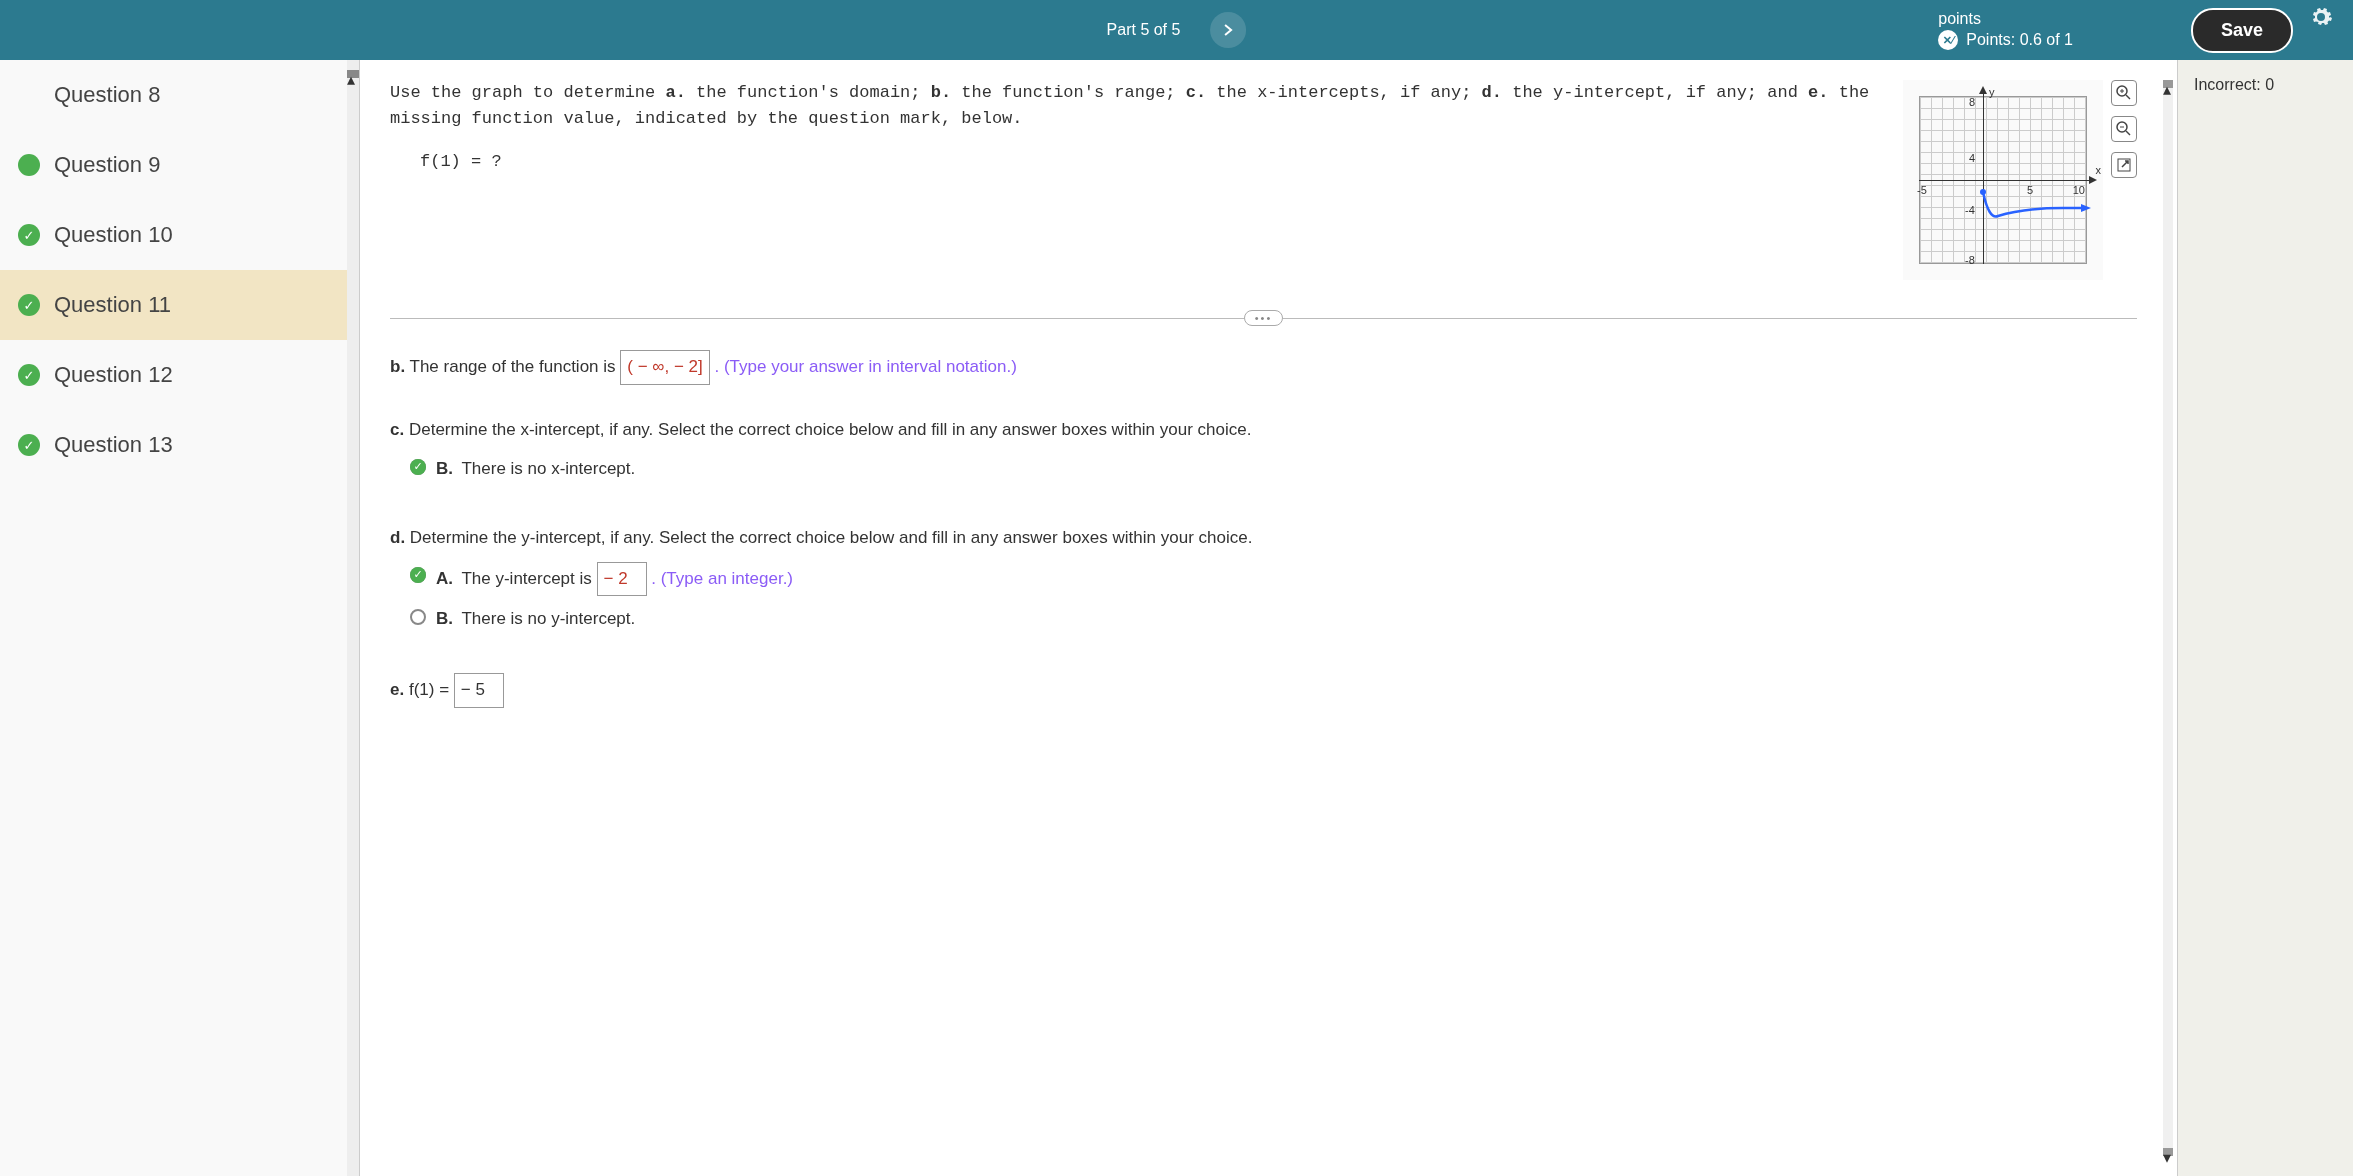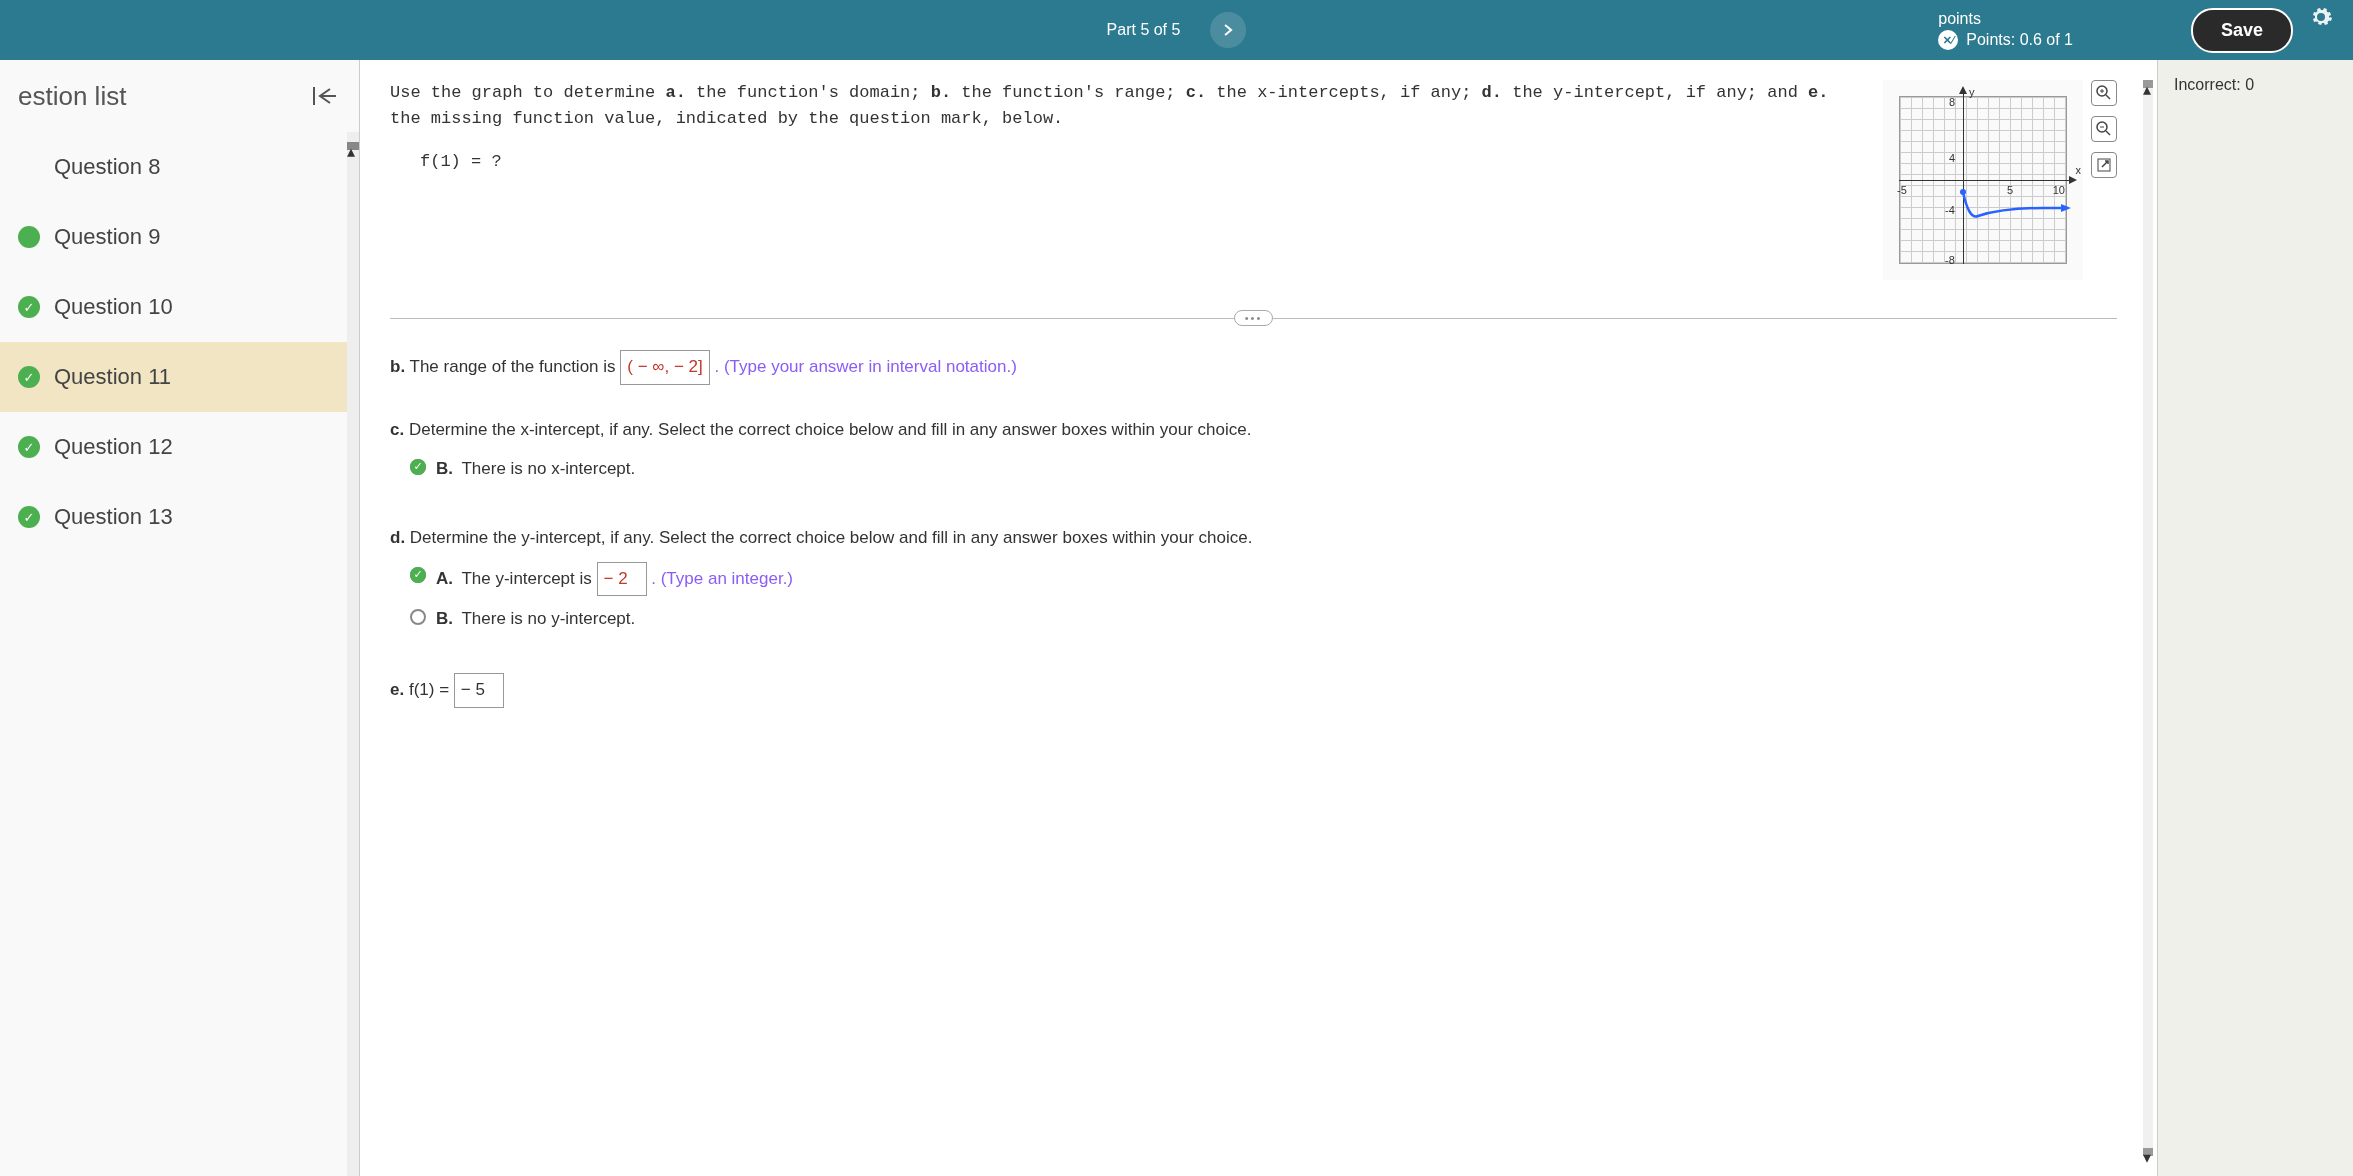--- a/index.html
+++ b/index.html
@@ -69,21 +69,21 @@
     .answer-box { display: inline-flex; align-items: center; border: 1px solid #999; padding: 1px 6px; background: white; min-width: 50px; }
     .answer-val { color: #c0392b; }
     .hint { color: #8b5cf6; }
     .choice-row { display: flex; align-items: flex-start; gap: 10px; margin: 8px 0 8px 20px; }
     .radio { width: 16px; height: 16px; border: 2px solid #888; border-radius: 50%; margin-top: 5px; flex-shrink: 0; position: relative; cursor: pointer; }
     .radio.checked::after { content: ''; position: absolute; inset: 2px; background: #4caf50; border-radius: 50%; }
     .radio.checked.green-check::after { content: '✓'; background: #4caf50; color: white; inset: -2px; border-radius: 50%; display: flex; align-items: center; justify-content: center; font-size: 11px; }
     .choice-label { font-weight: bold; margin-right: 4px; }
     .cursor-arrow { display: inline-block; margin-left: 4px; font-size: 14px; }
     
-    .right-panel { width: 196px; background: #f0f0ea; border-left: 1px solid #ccc; padding: 16px; }
+    .right-panel { width: 176px; background: #f0f0ea; border-left: 1px solid #ccc; padding: 16px; }
     .incorrect-text { font-size: 16px; color: #333; }
   </style>
 </head>
 <body>
 
 <div class="top-bar">
   <div class="top-center">
     <span>Part 5 of 5</span>
     <div class="nav-arrow">
       <svg width="12" height="14" viewBox="0 0 12 14">
@@ -99,30 +99,20 @@
     </div>
   </div>
   <button class="save-btn">Save</button>
   <svg class="gear-icon" viewBox="0 0 24 24">
     <path fill="white" d="M12 8a4 4 0 100 8 4 4 0 000-8zm9 4l2 1-1 3-2-.5-1.5 1.5.5 2-3 1-1-2h-2l-1 2-3-1 .5-2L7 16.5 5 17l-1-3 2-1v-2l-2-1 1-3 2 .5L8.5 6 8 4l3-1 1 2h2l1-2 3 1-.5 2L19 7.5l2-.5 1 3-2 1v2z" opacity="0.9"></path>
   </svg>
 </div>
 
 <div class="main-area">
   <div class="sidebar">
-    <div class="sidebar-header">
-      <span>estion list</span>
-      <div class="collapse-btn">
-        <svg width="26" height="22" viewBox="0 0 26 22">
-          <line x1="2" y1="2" x2="2" y2="20" stroke="#555" stroke-width="2"></line>
-          <path d="M18 4 L8 11 L18 18" stroke="#555" stroke-width="2" fill="none"></path>
-          <line x1="8" y1="11" x2="24" y2="11" stroke="#555" stroke-width="2"></line>
-        </svg>
-      </div>
-    </div>
     <div class="question-items">
       <div class="scroll-track"></div>
       <div class="scroll-thumb">▴</div>
       <div class="q-item">
         <span class="status-dot status-none"></span>
         <span>Question 8</span>
       </div>
       <div class="q-item">
         <span class="status-dot status-partial"></span>
         <span>Question 9</span>

